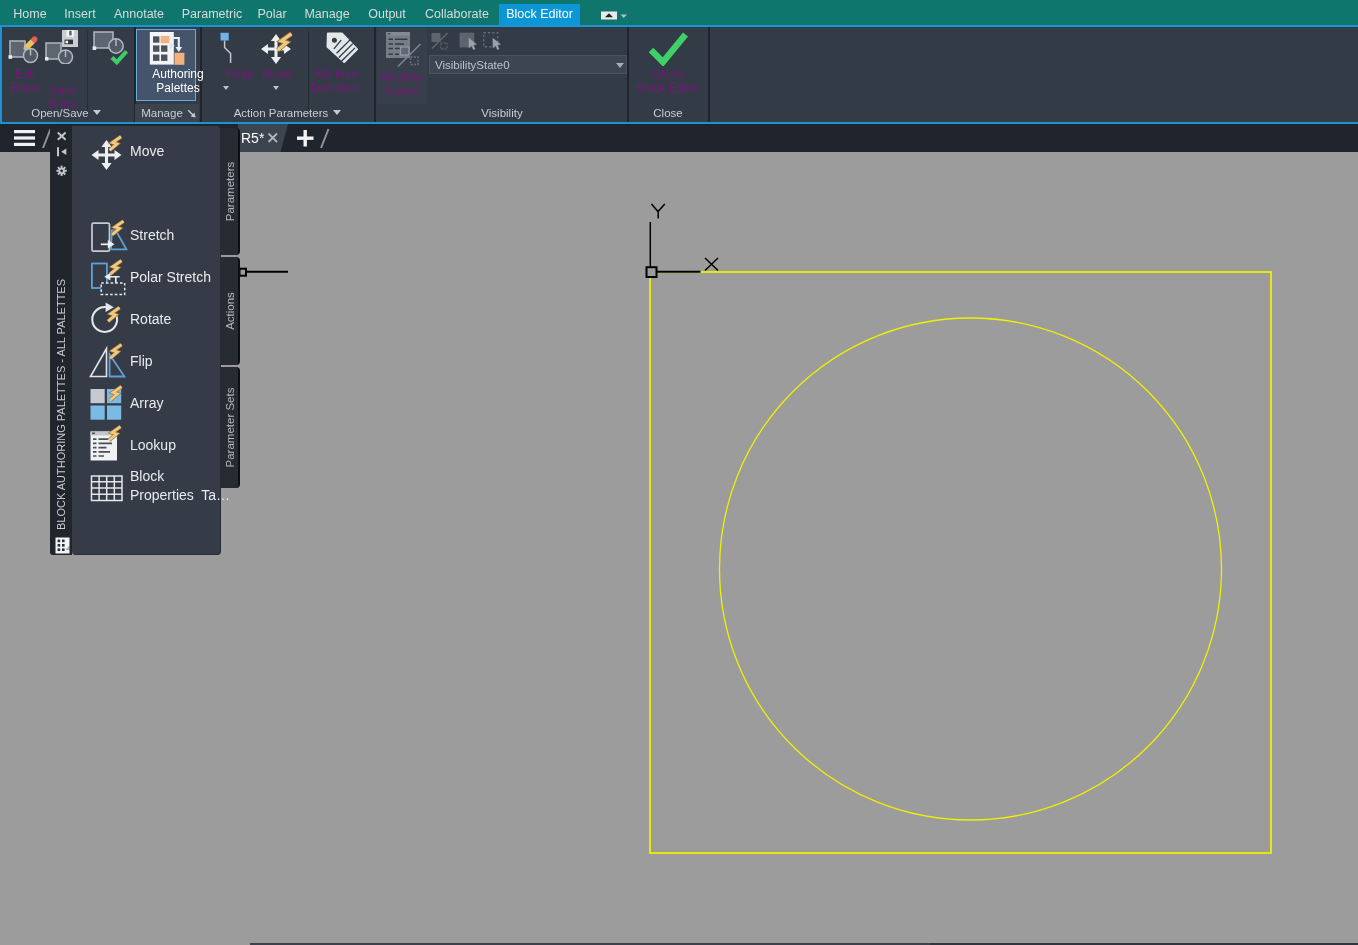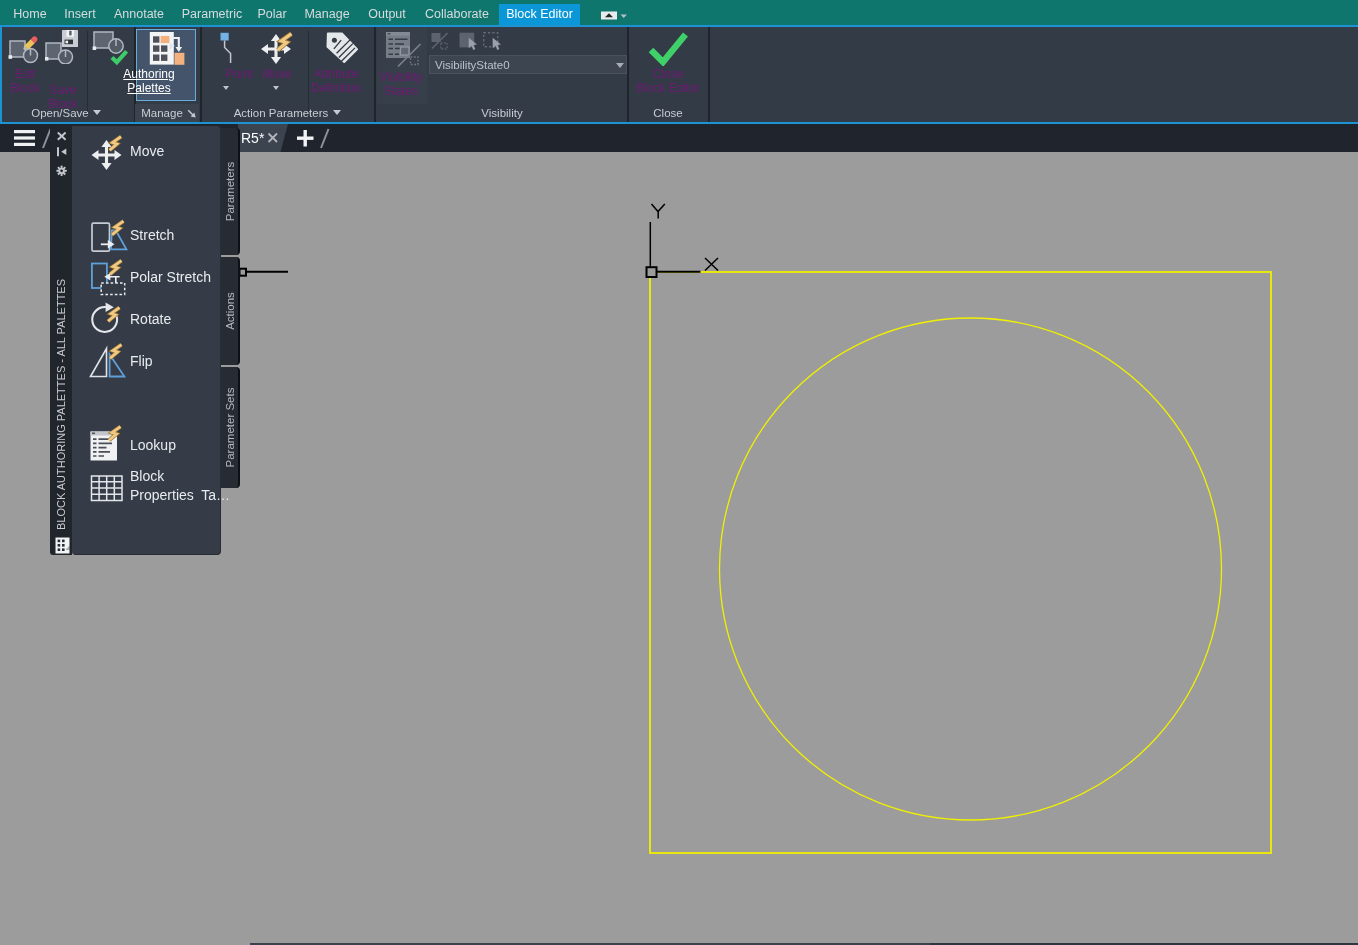--- a/index.html
+++ b/index.html
@@ -135,21 +135,21 @@
       <rect x="13" y="14.4" width="6.4" height="6.4"></rect>
     <rect x="5" y="23.5" width="6.4" height="6.4"></rect>
       <rect x="13" y="23.5" width="6.4" height="6.4"></rect>
   </g>
   <rect x="12.6" y="4.9" width="8.8" height="7.2" fill="#f2b17e"></rect>
   <polygon points="21.5,11.5 26.8,14.8 21.5,19 Z" fill="#e2e5e9"></polygon>
   <path d="M22 7 L30.8 7 L30.8 16.5" stroke="#eceef0" stroke-width="2.2" fill="none"></path>
   <polygon points="30.8,21 27.4,16 34.2,16" fill="#eceef0"></polygon>
   <rect x="26.4" y="21.8" width="10" height="12" fill="#f2b17e"></rect>
 </svg>
-<div class="blab ctr" style="left:149px;top:67px;color:#fff;text-decoration:underline;">Authoring<br>Palettes</div>
+<div class="blab ctr" style="left:178px;top:67px;color:#fff;">Authoring<br>Palettes</div>
 <div class="plabel ctr" style="left:162px;">Manage</div>
 <svg class="abs" style="left:187px;top:109px;" width="10" height="10" viewBox="0 0 10 10">
   <path d="M1.2 1.2 L6 6" stroke="#c6cad0" stroke-width="1.5" fill="none"></path>
   <polygon points="8.6,8.6 3.6,7.4 7.4,3.6" fill="#c6cad0"></polygon>
 </svg>
 
 <svg class="abs" style="left:217px;top:31px;" width="20" height="36" viewBox="0 0 20 36">
   <rect x="3.5" y="1.8" width="8.2" height="7.7" fill="#72b2e4"></rect>
   <path d="M7.6 9.5 L7.6 16.5 L13.6 22.5 L13.6 32" stroke="#c2c6cc" stroke-width="1.5" fill="none"></path>
 </svg>
@@ -347,20 +347,32 @@
 <div class="prow" style="top:214px;">
   <svg width="34" height="32" viewBox="0 0 34 32">
     <polygon points="-0.5,29.5 15.5,1.5 15.5,29.5" fill="none" stroke="#dfe2e6" stroke-width="1.6"></polygon>
     <polygon points="18.6,7.5 18.6,29.5 33.4,29.5" fill="none" stroke="#5ea0d8" stroke-width="1.8"></polygon>
     <g transform="translate(18,-3.5) scale(0.88)">
           <use href="#boltg"></use>
         </g>
   </svg>
   <div class="txt">Flip</div>
 </div>
+<div class="prow" style="top:256px;">
+  <svg width="34" height="32" viewBox="0 0 34 32">
+    <rect x="-0.5" y="0" width="14.2" height="14.2" fill="#c6cad0"></rect>
+    <rect x="16" y="0" width="14.2" height="14.2" fill="#7cbae6"></rect>
+    <rect x="-0.5" y="16.5" width="14.2" height="14.2" fill="#7cbae6"></rect>
+    <rect x="16" y="16.5" width="14.2" height="14.2" fill="#7cbae6"></rect>
+    <g transform="translate(18,-3.5) scale(0.88)">
+          <use href="#boltg"></use>
+        </g>
+  </svg>
+  <div class="txt">Array</div>
+</div>
 <div class="prow" style="top:298px;">
   <svg width="34" height="32" viewBox="0 0 34 32">
     <rect x="-0.5" y="0.5" width="26.5" height="29" fill="#f0f1f3"></rect>
     <rect x="-0.5" y="0.5" width="26.5" height="4" fill="#c3c7cd"></rect>
     <rect x="1" y="1.5" width="3" height="1.6" fill="#50565e"></rect>
     <g stroke="#4a4f57" stroke-width="1.7">
       <path d="M2 8.2 L5.5 8.2 M7.5 8.2 L17.5 8.2 M2 12.4 L5.5 12.4 M7.5 12.4 L21 12.4 M2 16.6 L5.5 16.6 M7.5 16.6 L15.5 16.6 M2 20.8 L5.5 20.8 M7.5 20.8 L19 20.8 M2 25 L5.5 25 M7.5 25 L13 25"></path>
     </g>
     <g transform="translate(17,-5.5) scale(0.88)">
           <use href="#boltg"></use>

